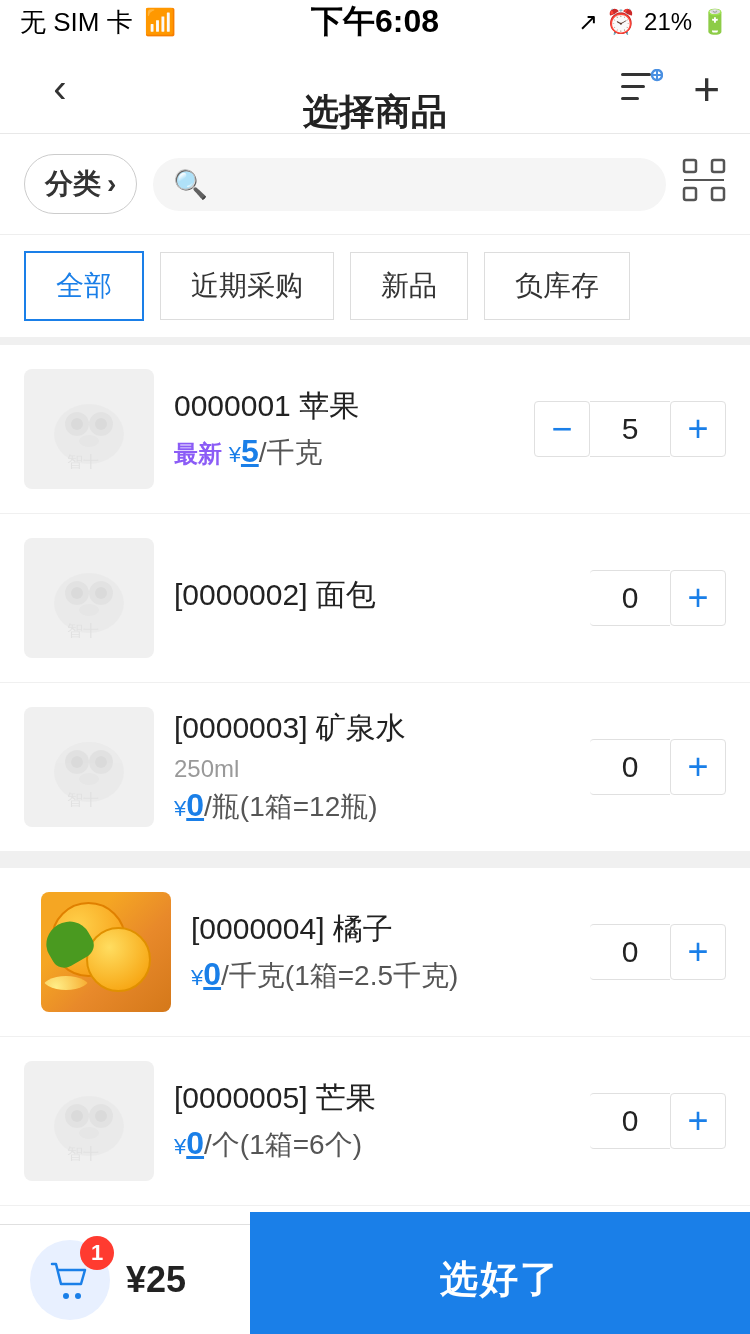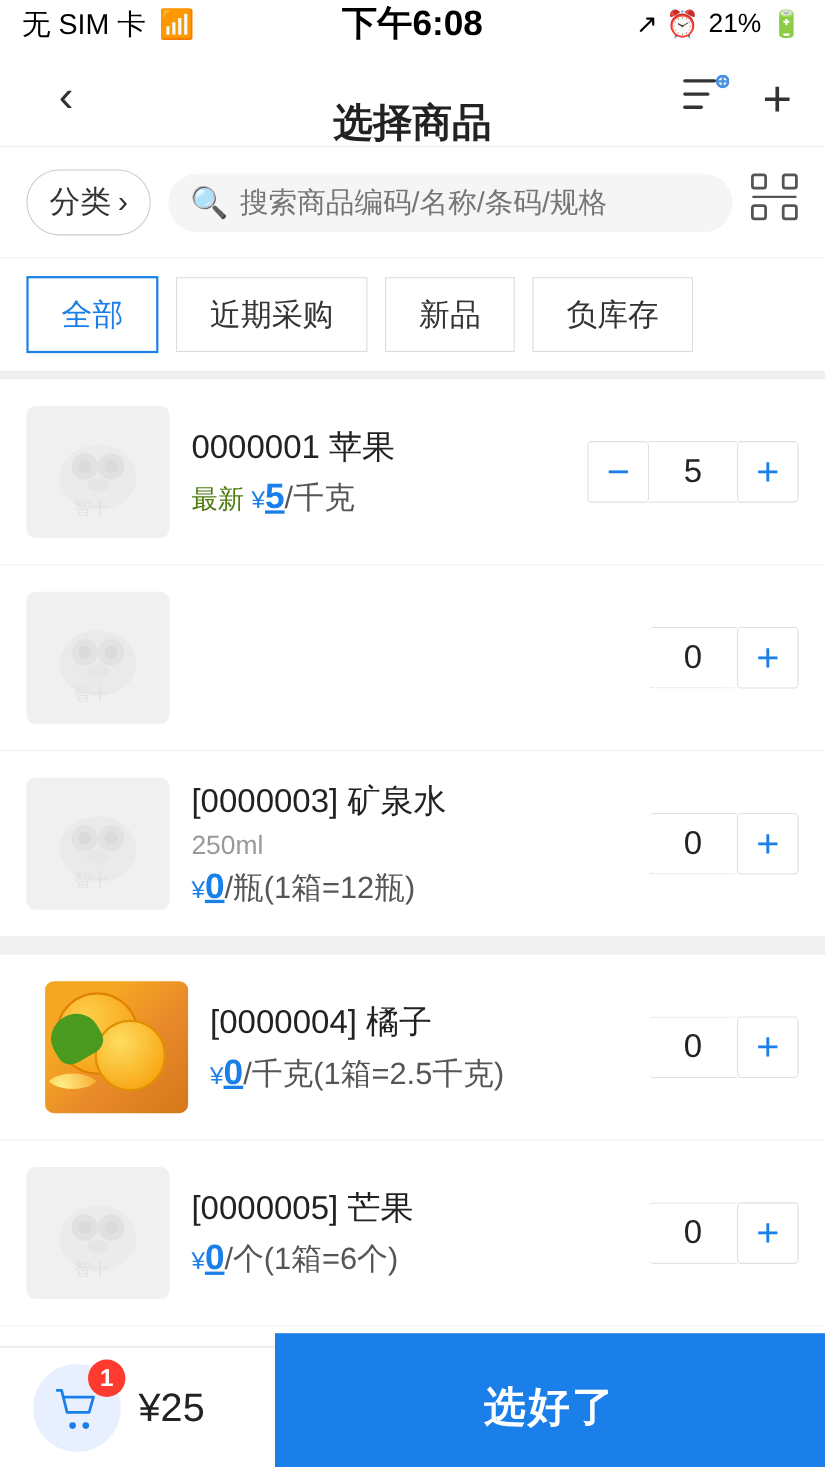--- a/index.html
+++ b/index.html
@@ -92,20 +92,21 @@
       border: 1px solid #ccc;
       border-radius: 30px;
       padding: 10px 20px;
       font-size: 28px;
       color: #333;
       background: #fff;
       display: flex;
       align-items: center;
       gap: 6px;
       white-space: nowrap;
+      font-weight: bold;
     }
     .search-input-wrap {
       flex: 1;
       background: #f5f5f5;
       border-radius: 40px;
       display: flex;
       align-items: center;
       padding: 10px 20px;
       gap: 10px;
     }
@@ -184,21 +185,22 @@
     .product-spec {
       font-size: 24px;
       color: #999;
       margin-bottom: 4px;
     }
     .product-price {
       font-size: 24px;
       color: #555;
     }
     .product-price .price-label {
-      color: #4d7c0f;
+      color: #8b5cf6;
+      font-weight: bold;
     }
     .product-price .yen {
       color: #1a7fe8;
       font-size: 22px;
     }
     .product-price .price-num {
       color: #1a7fe8;
       font-size: 32px;
       font-weight: 600;
       text-decoration: underline;
@@ -307,21 +309,21 @@
       color: #fff;
       font-size: 22px;
       font-weight: 600;
       display: flex;
       align-items: center;
       justify-content: center;
     }
     .cart-total {
       font-size: 36px;
       color: #222;
-      font-weight: 400;
+      font-weight: 700;
     }
     .confirm-btn {
       flex: 1;
       height: 136px;
       background: #1a7fe8;
       color: #fff;
       font-size: 38px;
       font-weight: 600;
       border: none;
       display: flex;
@@ -373,21 +375,20 @@
   </div>
 </div>
 
 <div class="search-row">
   <button class="category-btn">
     <span>分类</span>
     <span>›</span>
   </button>
   <div class="search-input-wrap">
     <span style="color:#aaa;font-size:28px;">🔍</span>
-    <input type="text" placeholder="搜索商品编码/名称/条码/规格" style="">
   </div>
   <div style="font-size:40px;color:#555;">
     <svg width="44" height="44" viewBox="0 0 44 44" fill="none">
       <rect x="2" y="2" width="12" height="12" rx="2" fill="none" stroke="#555" stroke-width="2.5"></rect>
       <rect x="2" y="30" width="12" height="12" rx="2" fill="none" stroke="#555" stroke-width="2.5"></rect>
       <rect x="30" y="2" width="12" height="12" rx="2" fill="none" stroke="#555" stroke-width="2.5"></rect>
       <line x1="2" y1="22" x2="42" y2="22" stroke="#555" stroke-width="2"></line>
       <rect x="30" y="30" width="12" height="12" rx="2" fill="none" stroke="#555" stroke-width="2.5"></rect>
     </svg>
   </div>
@@ -437,20 +438,23 @@
         <ellipse cx="50" cy="55" rx="35" ry="30" fill="#bbb" opacity="0.4"></ellipse>
         <circle cx="38" cy="45" r="12" fill="#999" opacity="0.5"></circle>
         <circle cx="62" cy="45" r="12" fill="#999" opacity="0.5"></circle>
         <circle cx="38" cy="45" r="6" fill="#888" opacity="0.6"></circle>
         <circle cx="62" cy="45" r="6" fill="#888" opacity="0.6"></circle>
         <ellipse cx="50" cy="62" rx="10" ry="6" fill="#aaa" opacity="0.4"></ellipse>
         <text x="28" y="88" font-size="16" fill="#aaa" opacity="0.8" font-family="sans-serif">智十</text>
       </svg>
     </div>
     <div class="product-info">
+      <div class="product-name">
+        [0000002] <span>面包</span>
+      </div>
     </div>
     <div class="qty-control">
       <input class="qty-input" type="text" value="0" style="border-radius: 4px 0px 0px 4px; border-right: none;">
       <button class="qty-plus">+</button>
     </div>
   </div>
 
   <div class="product-item" style="min-height:150px;">
     <div class="product-img">
       <svg class="owl-logo" viewBox="0 0 100 100" fill="none">

